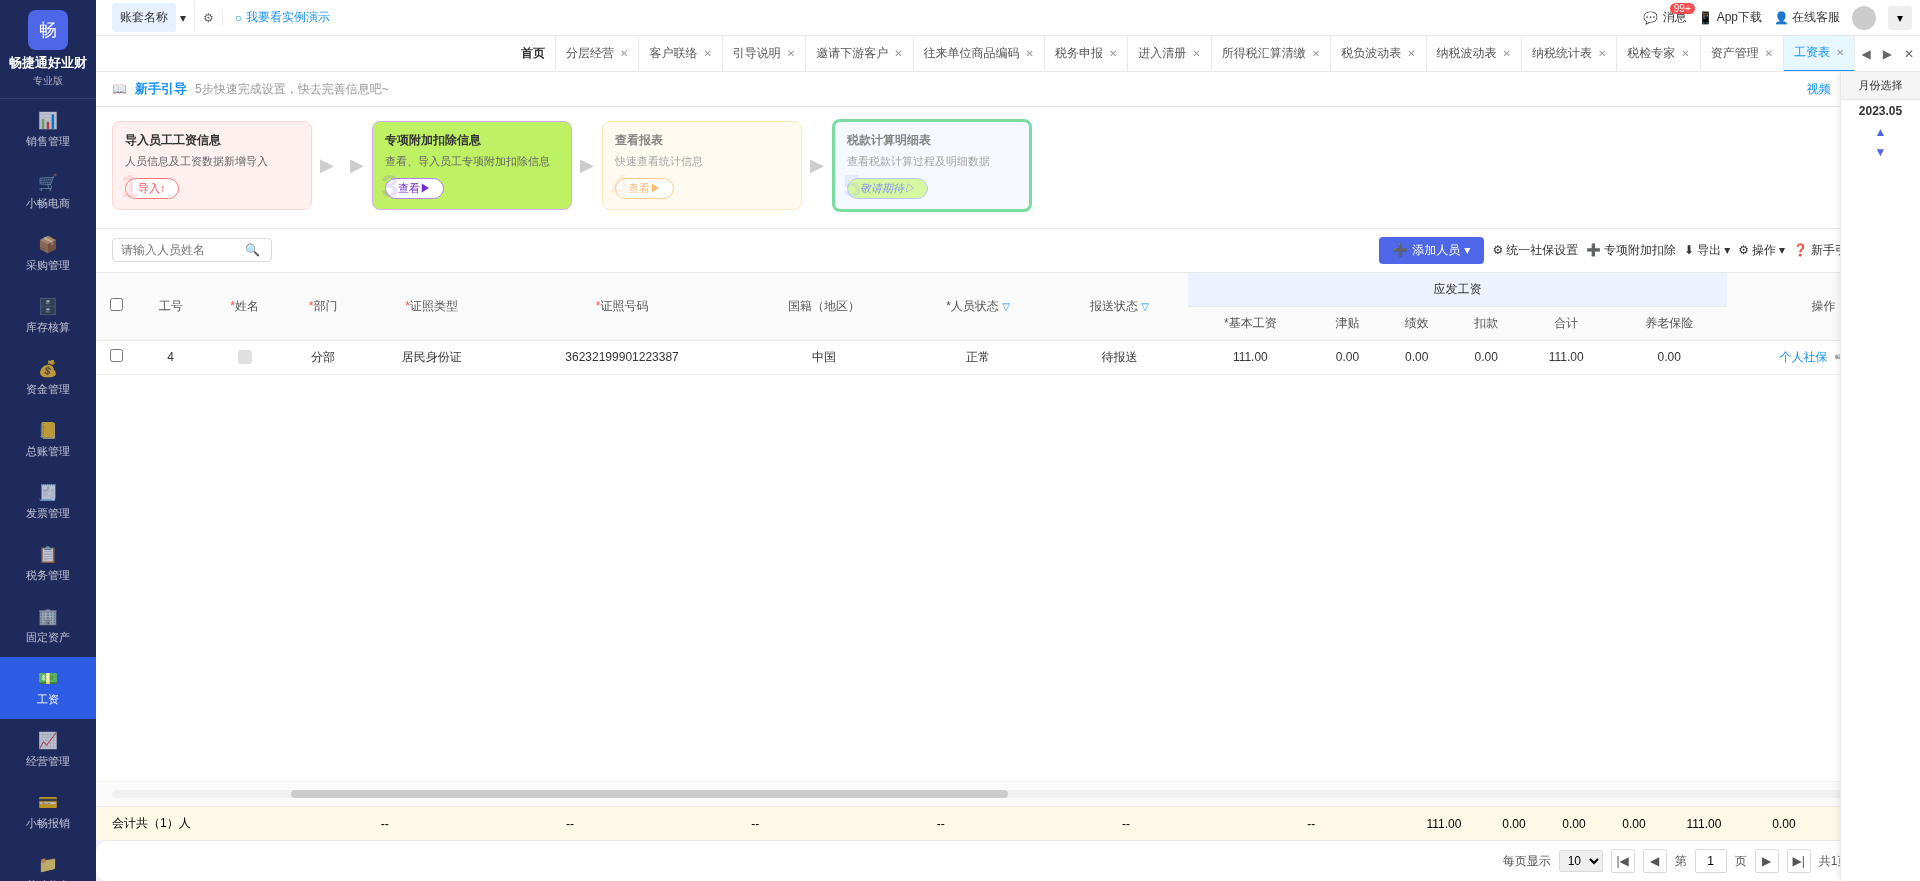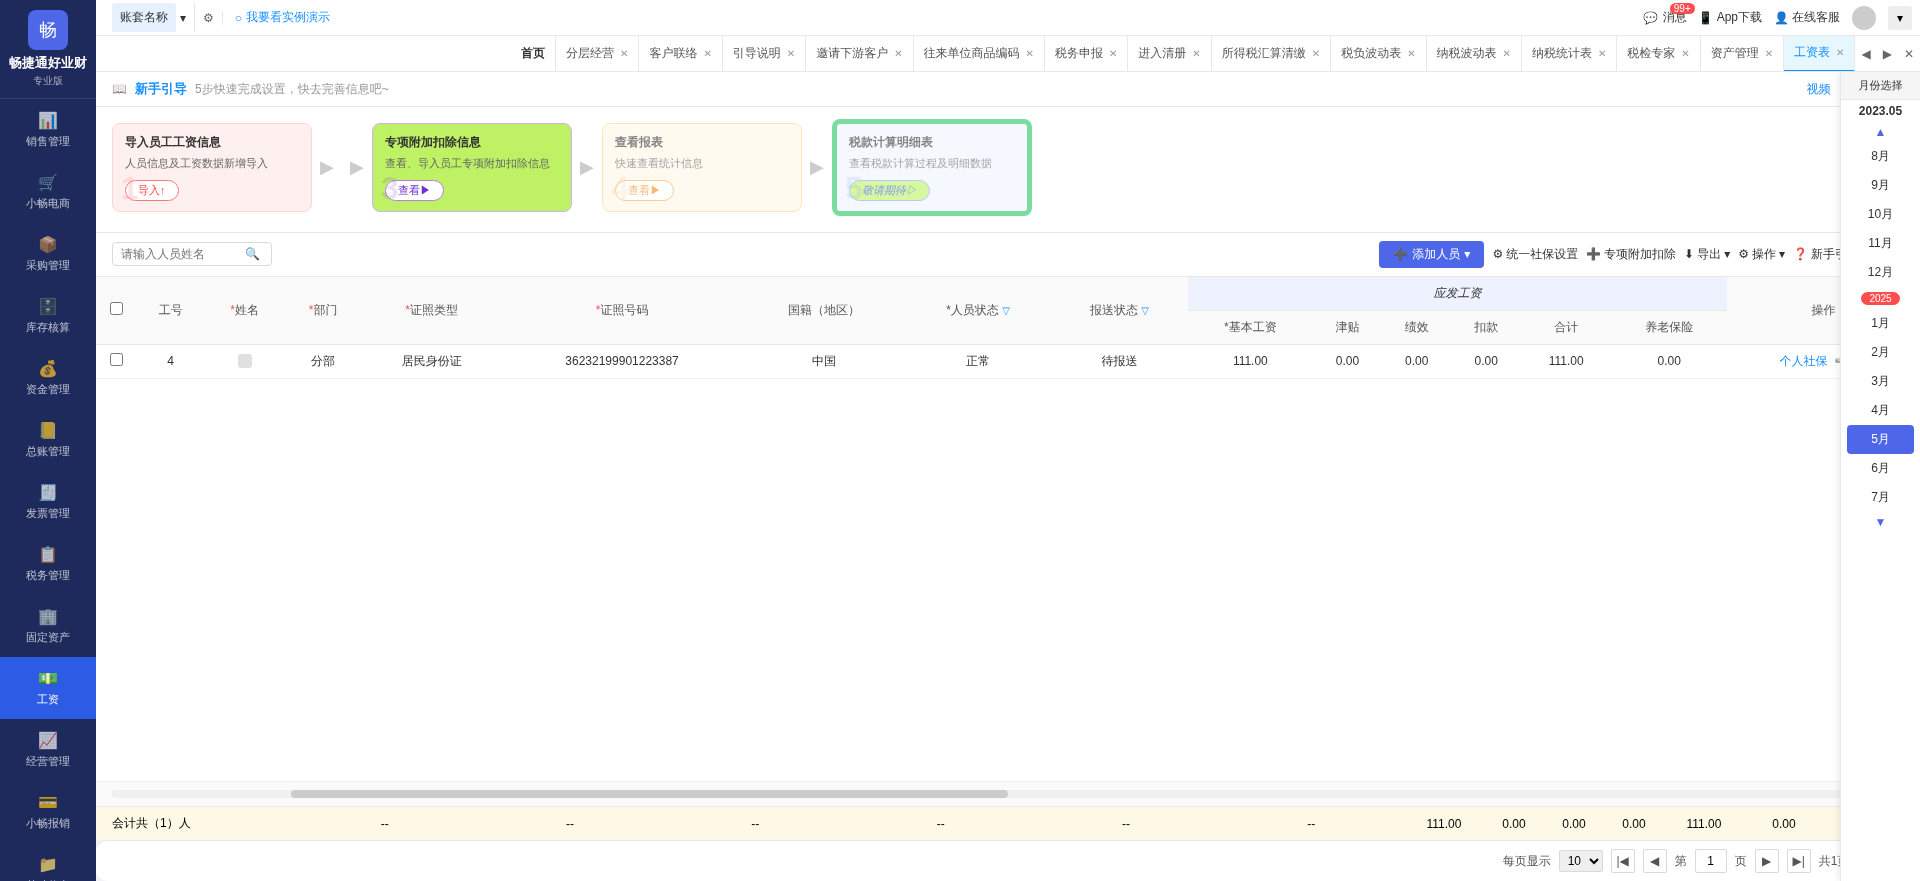--- a/index.html
+++ b/index.html
@@ -45,21 +45,21 @@
     .guide-bar-sub { color: #999; font-size: 12px; }
     .guide-bar-right { margin-left: auto; display: flex; gap: 12px; color: #1890ff; cursor: pointer; font-size: 12px; }
 
     
     .steps-area { background: #fff; padding: 12px 16px 16px; display: flex; align-items: center; gap: 0; border-bottom: 1px solid #e8e8e8; }
     .step-card { width: 200px; border-radius: 8px; padding: 10px 12px; position: relative; flex-shrink: 0; }
     .step-card-1 { background: #fff0f0; border: 1px solid #ffd6d6; }
     .step-card-2 { background: #f0fff4; border: 1px solid #b7eb8f; }
     .step-card-3 { background: #bef264; border: 1px solid #d3adf7; }
     .step-card-4 { background: #fff7e6; border: 1px solid #ffd591; opacity: 0.6; }
-    .step-card-5 { background: #f0f5ff; border: 5px solid #22c55e; opacity: 0.6; }
+    .step-card-5 { background: #f0f5ff; border: 3px solid #22c55e; opacity: 0.6; }
     .step-num { font-size: 32px; font-weight: bold; position: absolute; bottom: 4px; left: 8px; opacity: 0.15; }
     .step-card-1 .step-num { color: #ff4d4f; }
     .step-card-2 .step-num { color: #52c41a; }
     .step-card-3 .step-num { color: #722ed1; }
     .step-card-4 .step-num { color: #fa8c16; }
     .step-card-5 .step-num { color: #2f54eb; }
     .step-title { font-weight: bold; color: #333; font-size: 12px; margin-bottom: 4px; }
     .step-desc { color: #666; font-size: 11px; line-height: 1.5; margin-bottom: 8px; }
     .step-btn { display: inline-flex; align-items: center; justify-content: center; border-radius: 12px; padding: 2px 12px; font-size: 11px; cursor: pointer; border: 1px solid; }
     .step-btn-1 { border-color: #ff7875; color: #ff4d4f; background: #fff; }
@@ -366,21 +366,21 @@
             <tr>
               <th class="checkbox-cell" rowspan="2"><input type="checkbox" style=""></th>
               <th rowspan="2">工号</th>
               <th rowspan="2"><span style="color:#ff4d4f;">*</span>姓名</th>
               <th rowspan="2"><span style="color:#ff4d4f;">*</span>部门</th>
               <th rowspan="2"><span style="color:#ff4d4f;">*</span>证照类型</th>
               <th rowspan="2"><span style="color:#ff4d4f;">*</span>证照号码</th>
               <th rowspan="2">国籍（地区）</th>
               <th rowspan="2">*人员状态 <span style="color:#1890ff;font-size:10px;">▽</span></th>
               <th rowspan="2">报送状态 <span style="color:#1890ff;font-size:10px;">▽</span></th>
-              <th colspan="6" style="background:#eef2ff;color:#333;font-style:italic;">应发工资</th>
+              <th colspan="6" style="background:#eef2ff;color:#333;">应发工资</th>
               <th rowspan="2">操作</th>
             </tr>
             <tr style="background:#f5f7ff;">
               <th>*基本工资</th>
               <th>津贴</th>
               <th>绩效</th>
               <th>扣款</th>
               <th>合计</th>
               <th>养老保险</th>
             </tr>
@@ -452,33 +452,16 @@
         <span>共1页，1条记录</span>
       </div>
     </div>
 
     <div class="month-panel">
       <div class="month-panel-title">月份选择</div>
       <div class="month-panel-year">
         <span>2023.05</span>
       </div>
       <div class="month-up-btn">▲</div>
-      <div class="month-nav">
-        <div class="month-item">8月</div>
-        <div class="month-item">9月</div>
-        <div class="month-item">10月</div>
-        <div class="month-item">11月</div>
-        <div class="month-item">12月</div>
-        <div style="text-align:center;padding:4px 0;">
-          <span style="background:#ff4d4f;color:#fff;border-radius:10px;padding:1px 8px;font-size:10px;">2025</span>
-        </div>
-        <div class="month-item">1月</div>
-        <div class="month-item">2月</div>
-        <div class="month-item">3月</div>
-        <div class="month-item">4月</div>
-        <div class="month-item active">5月</div>
-        <div class="month-item">6月</div>
-        <div class="month-item">7月</div>
-      </div>
       <div class="month-down-btn">▼</div>
     </div>
   </div>
 </div>
 
 </body></html>

